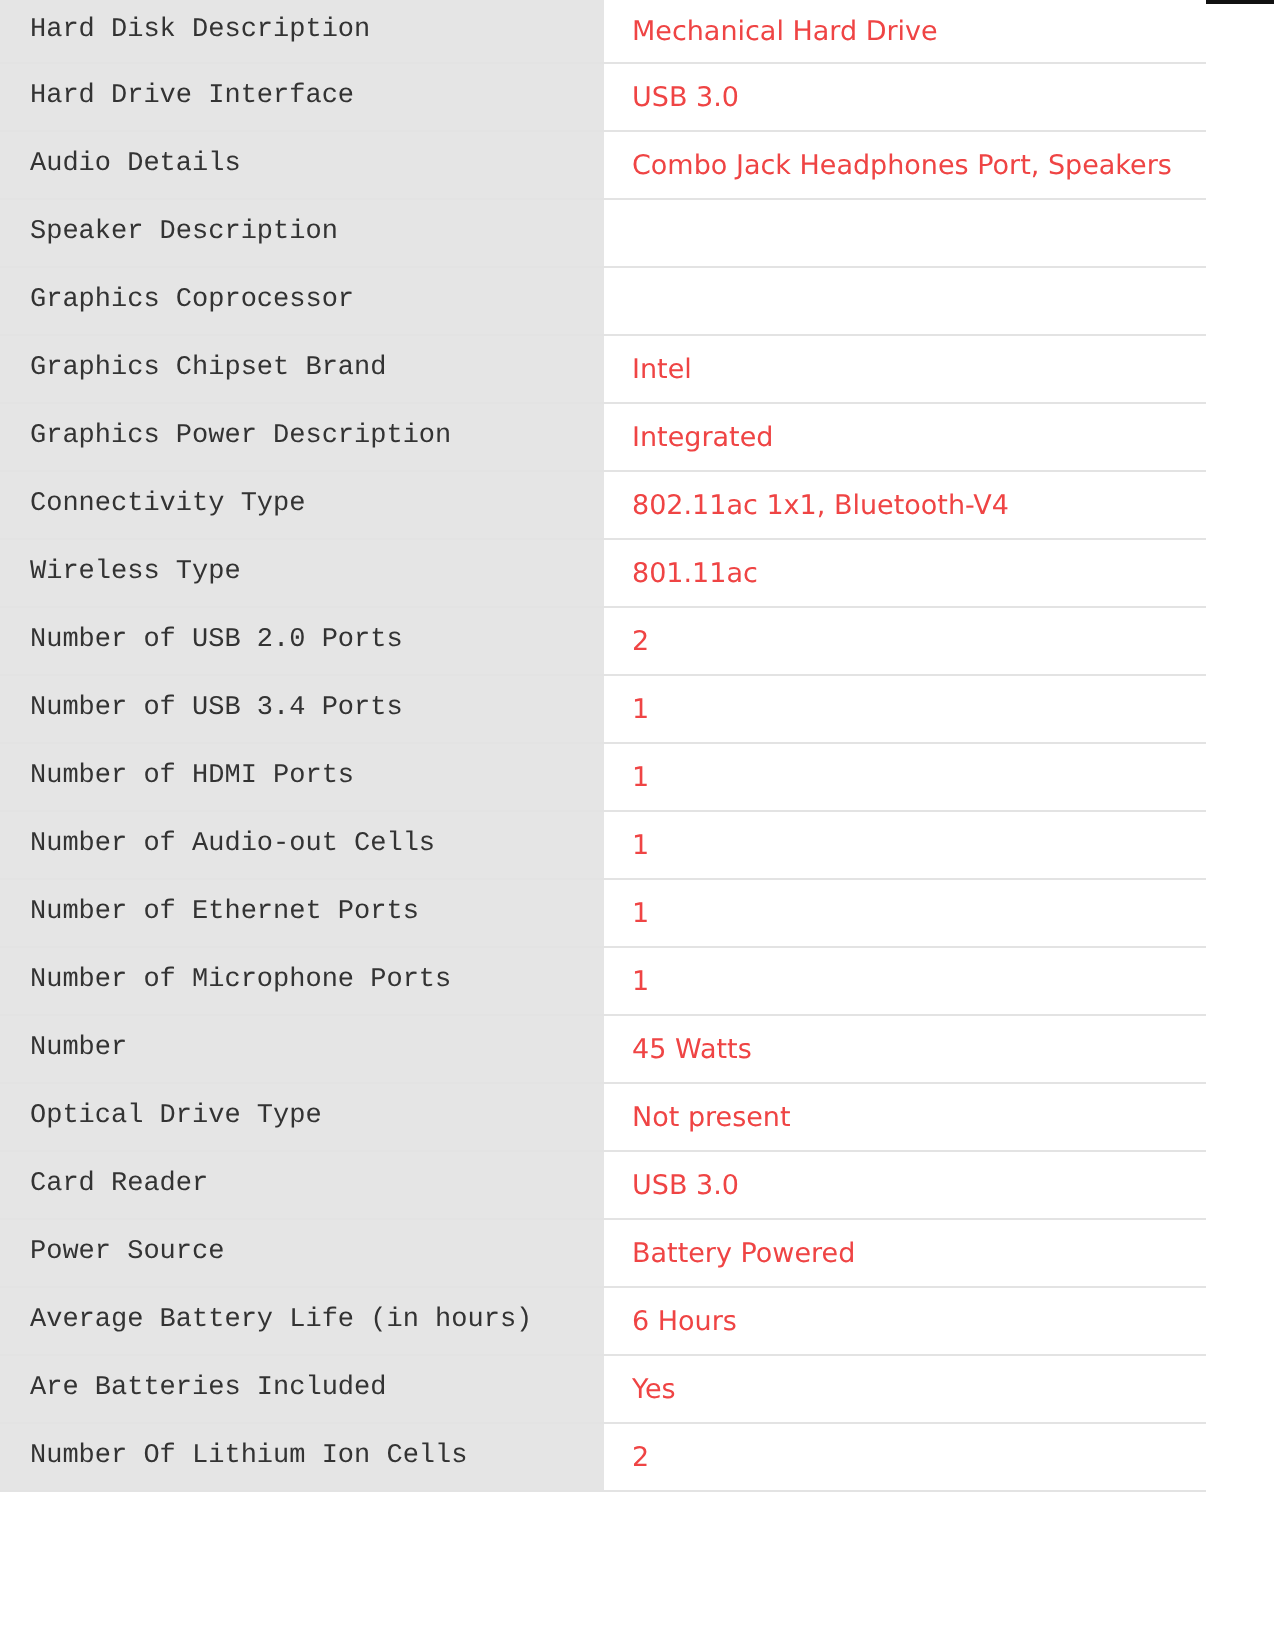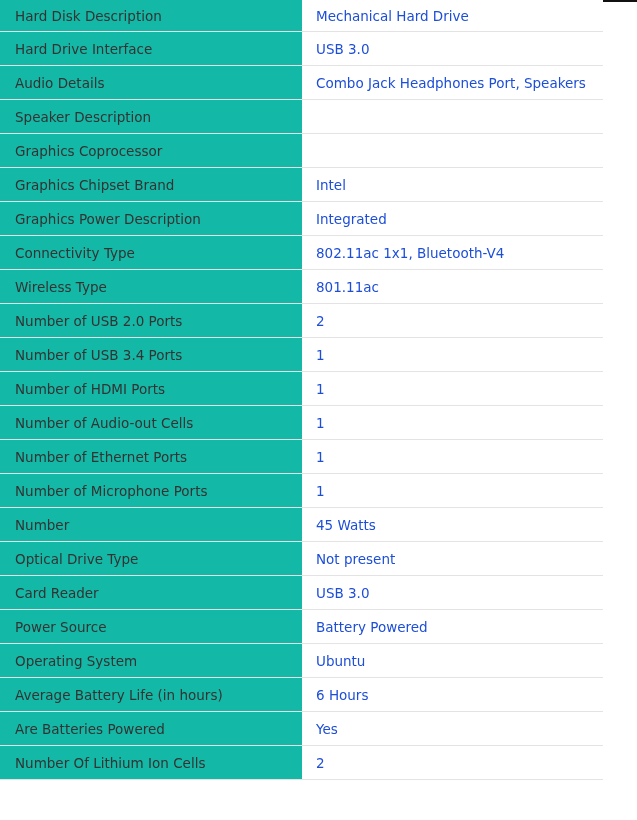--- a/index.html
+++ b/index.html
@@ -2,23 +2,23 @@
 <html><head>
   <meta charset="utf-8">
   <style>
     html, body { margin: 0; padding: 0; background: #ffffff; }
     body { width: 637px; height: 820px; overflow: hidden; position: relative;
       font-family: "DejaVu Sans", "Liberation Sans", sans-serif; }
     .topline { position: absolute; left: 0; top: 0; width: 637px; height: 2px; background: #111111; }
     .table { position: absolute; left: 0; top: 0; width: 603px; }
     .row { display: flex; height: 34px; border-bottom: 1px solid #e3e3e3; box-sizing: border-box; }
     .row:first-child { height: 32px; margin-top: 0; }
-    .key { width: 302px; background: #14b8a6; color: #333333; font-size: 13.5px;
-      padding-left: 15px; box-sizing: border-box; display: flex; align-items: center; }
-    .val { flex: 1; background: #ffffff; color: #1d4ed8; font-size: 13.5px;
+    .key { width: 302px; background: #e5e5e5; color: #333333; font-size: 13.5px;
+      padding-left: 15px; box-sizing: border-box; display: flex; align-items: center; font-family: Liberation Mono, monospace; }
+    .val { flex: 1; background: #ffffff; color: #ef4444; font-size: 13.5px;
       padding-left: 14px; box-sizing: border-box; display: flex; align-items: center; }
     .table { padding-top: 0; }
   </style>
 </head>
 <body>
 
 <div class="topline"></div>
 <div class="table" id="spec-table">
     <div class="row">
       <div class="key">Hard Disk Description</div>
@@ -88,28 +88,24 @@
     </div>
     <div class="row">
       <div class="key">Card Reader</div>
       <div class="val">USB 3.0</div>
     </div>
     <div class="row">
       <div class="key">Power Source</div>
       <div class="val">Battery Powered</div>
     </div>
     <div class="row">
-      <div class="key">Operating System</div>
-      <div class="val">Ubuntu</div>
-    </div>
-    <div class="row">
       <div class="key">Average Battery Life (in hours)</div>
       <div class="val">6 Hours</div>
     </div>
     <div class="row">
-      <div class="key">Are Batteries Powered</div>
+      <div class="key">Are Batteries Included</div>
       <div class="val">Yes</div>
     </div>
     <div class="row">
       <div class="key">Number Of Lithium Ion Cells</div>
       <div class="val">2</div>
     </div>
   </div>
 
 </body></html>

